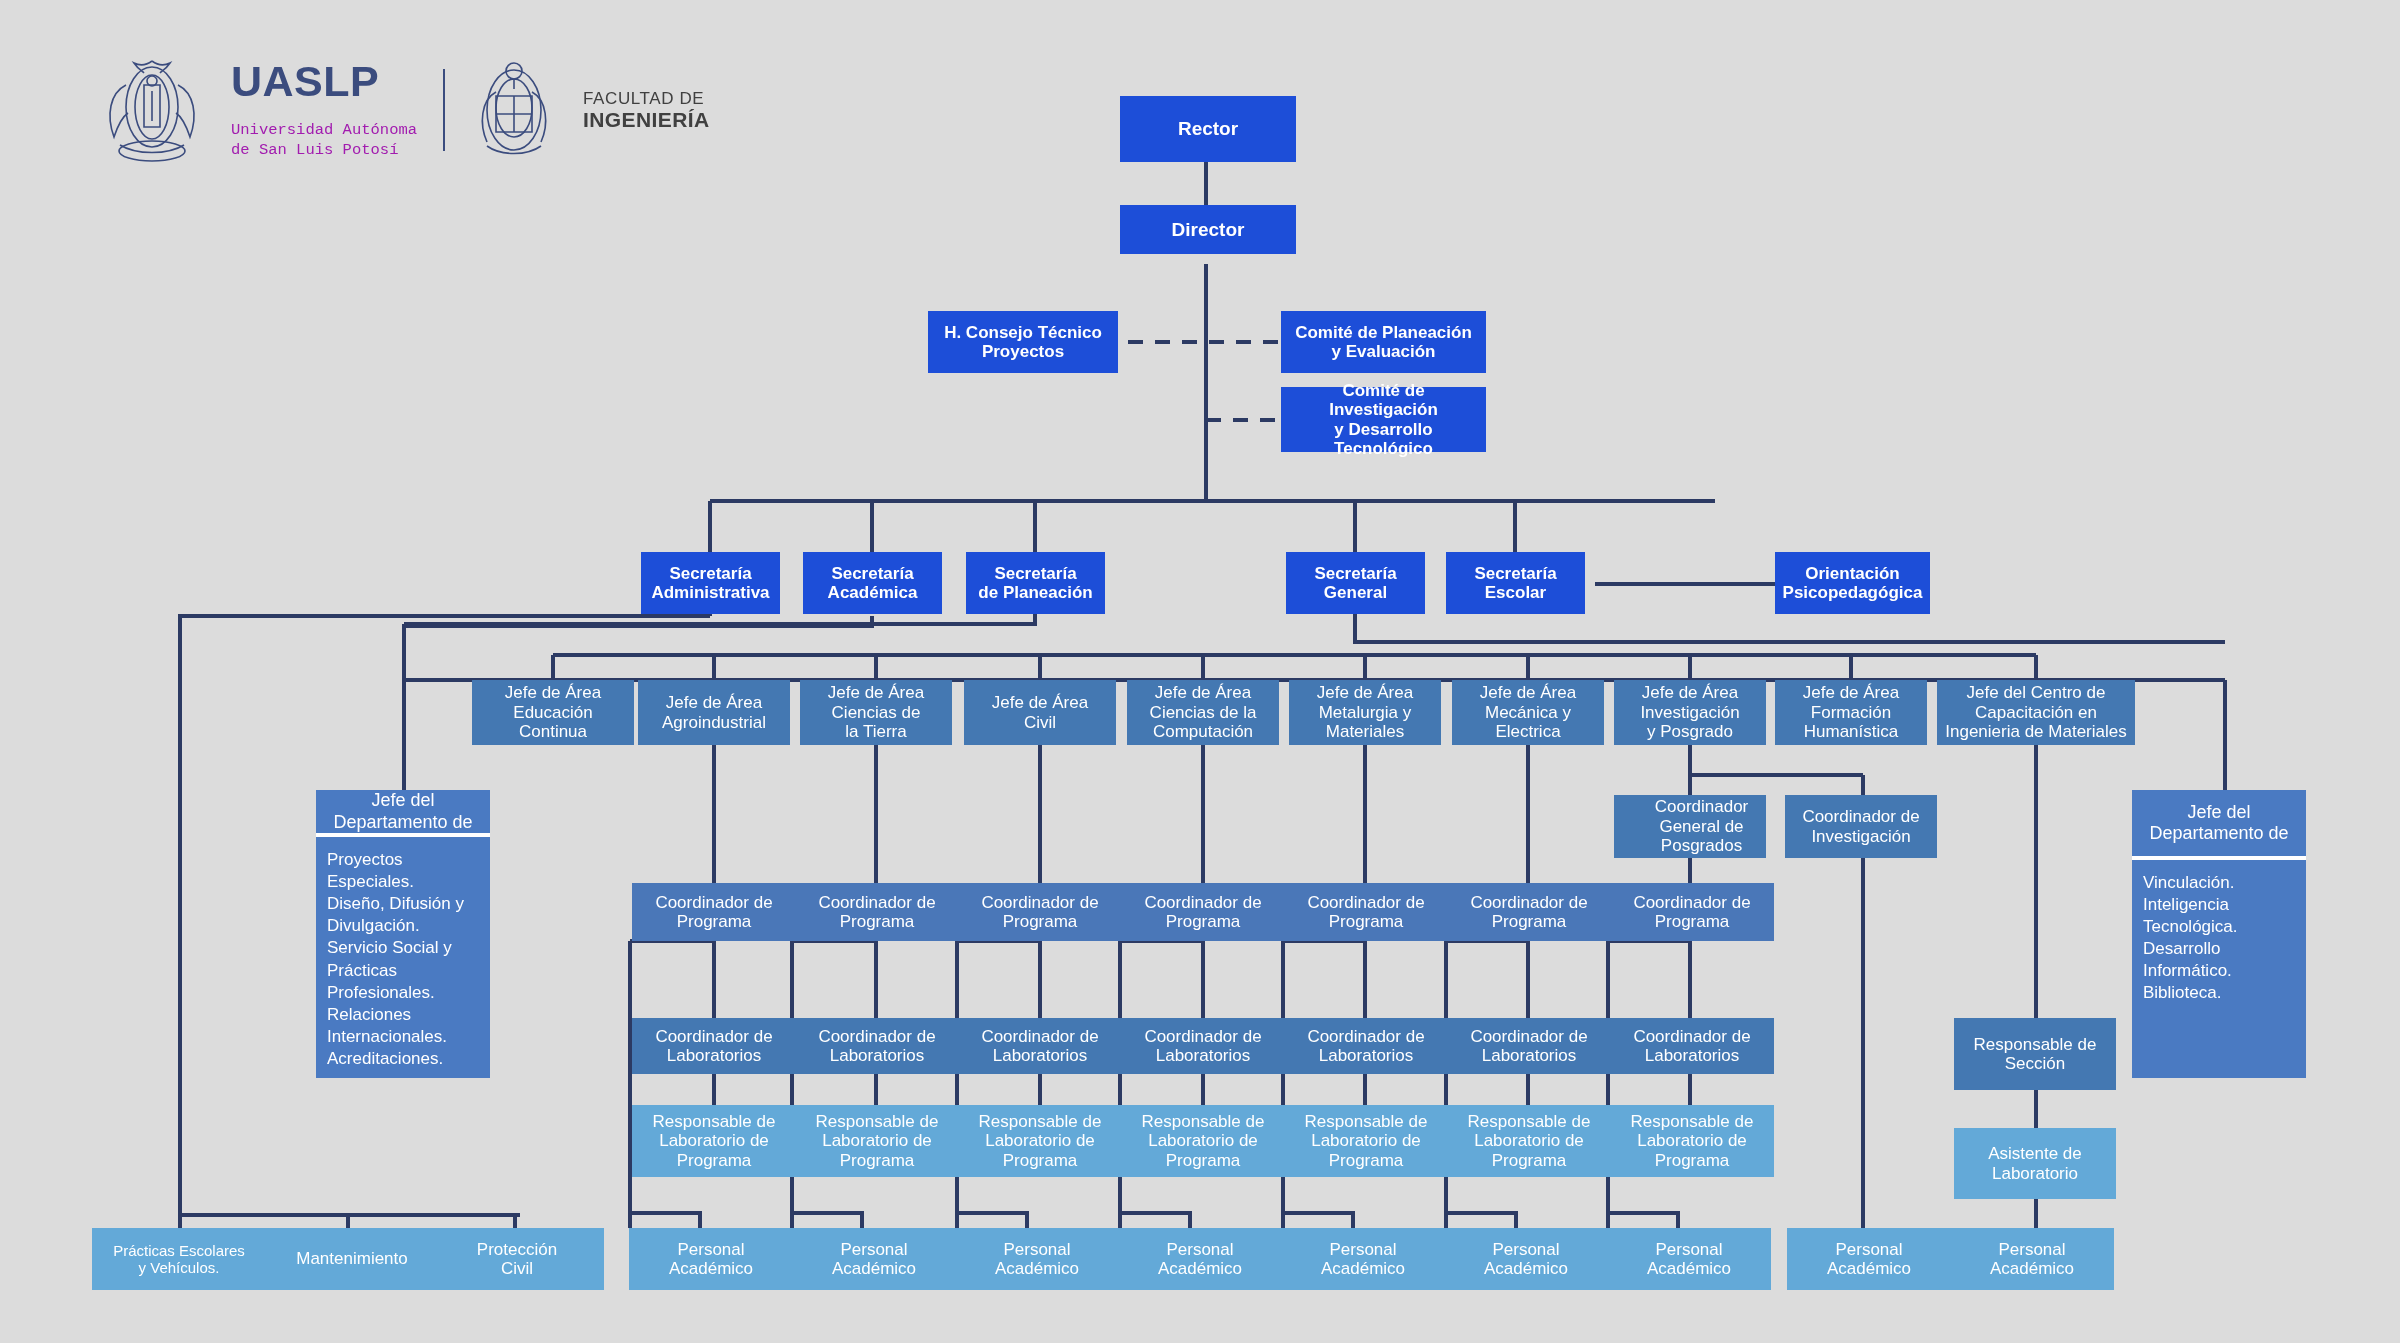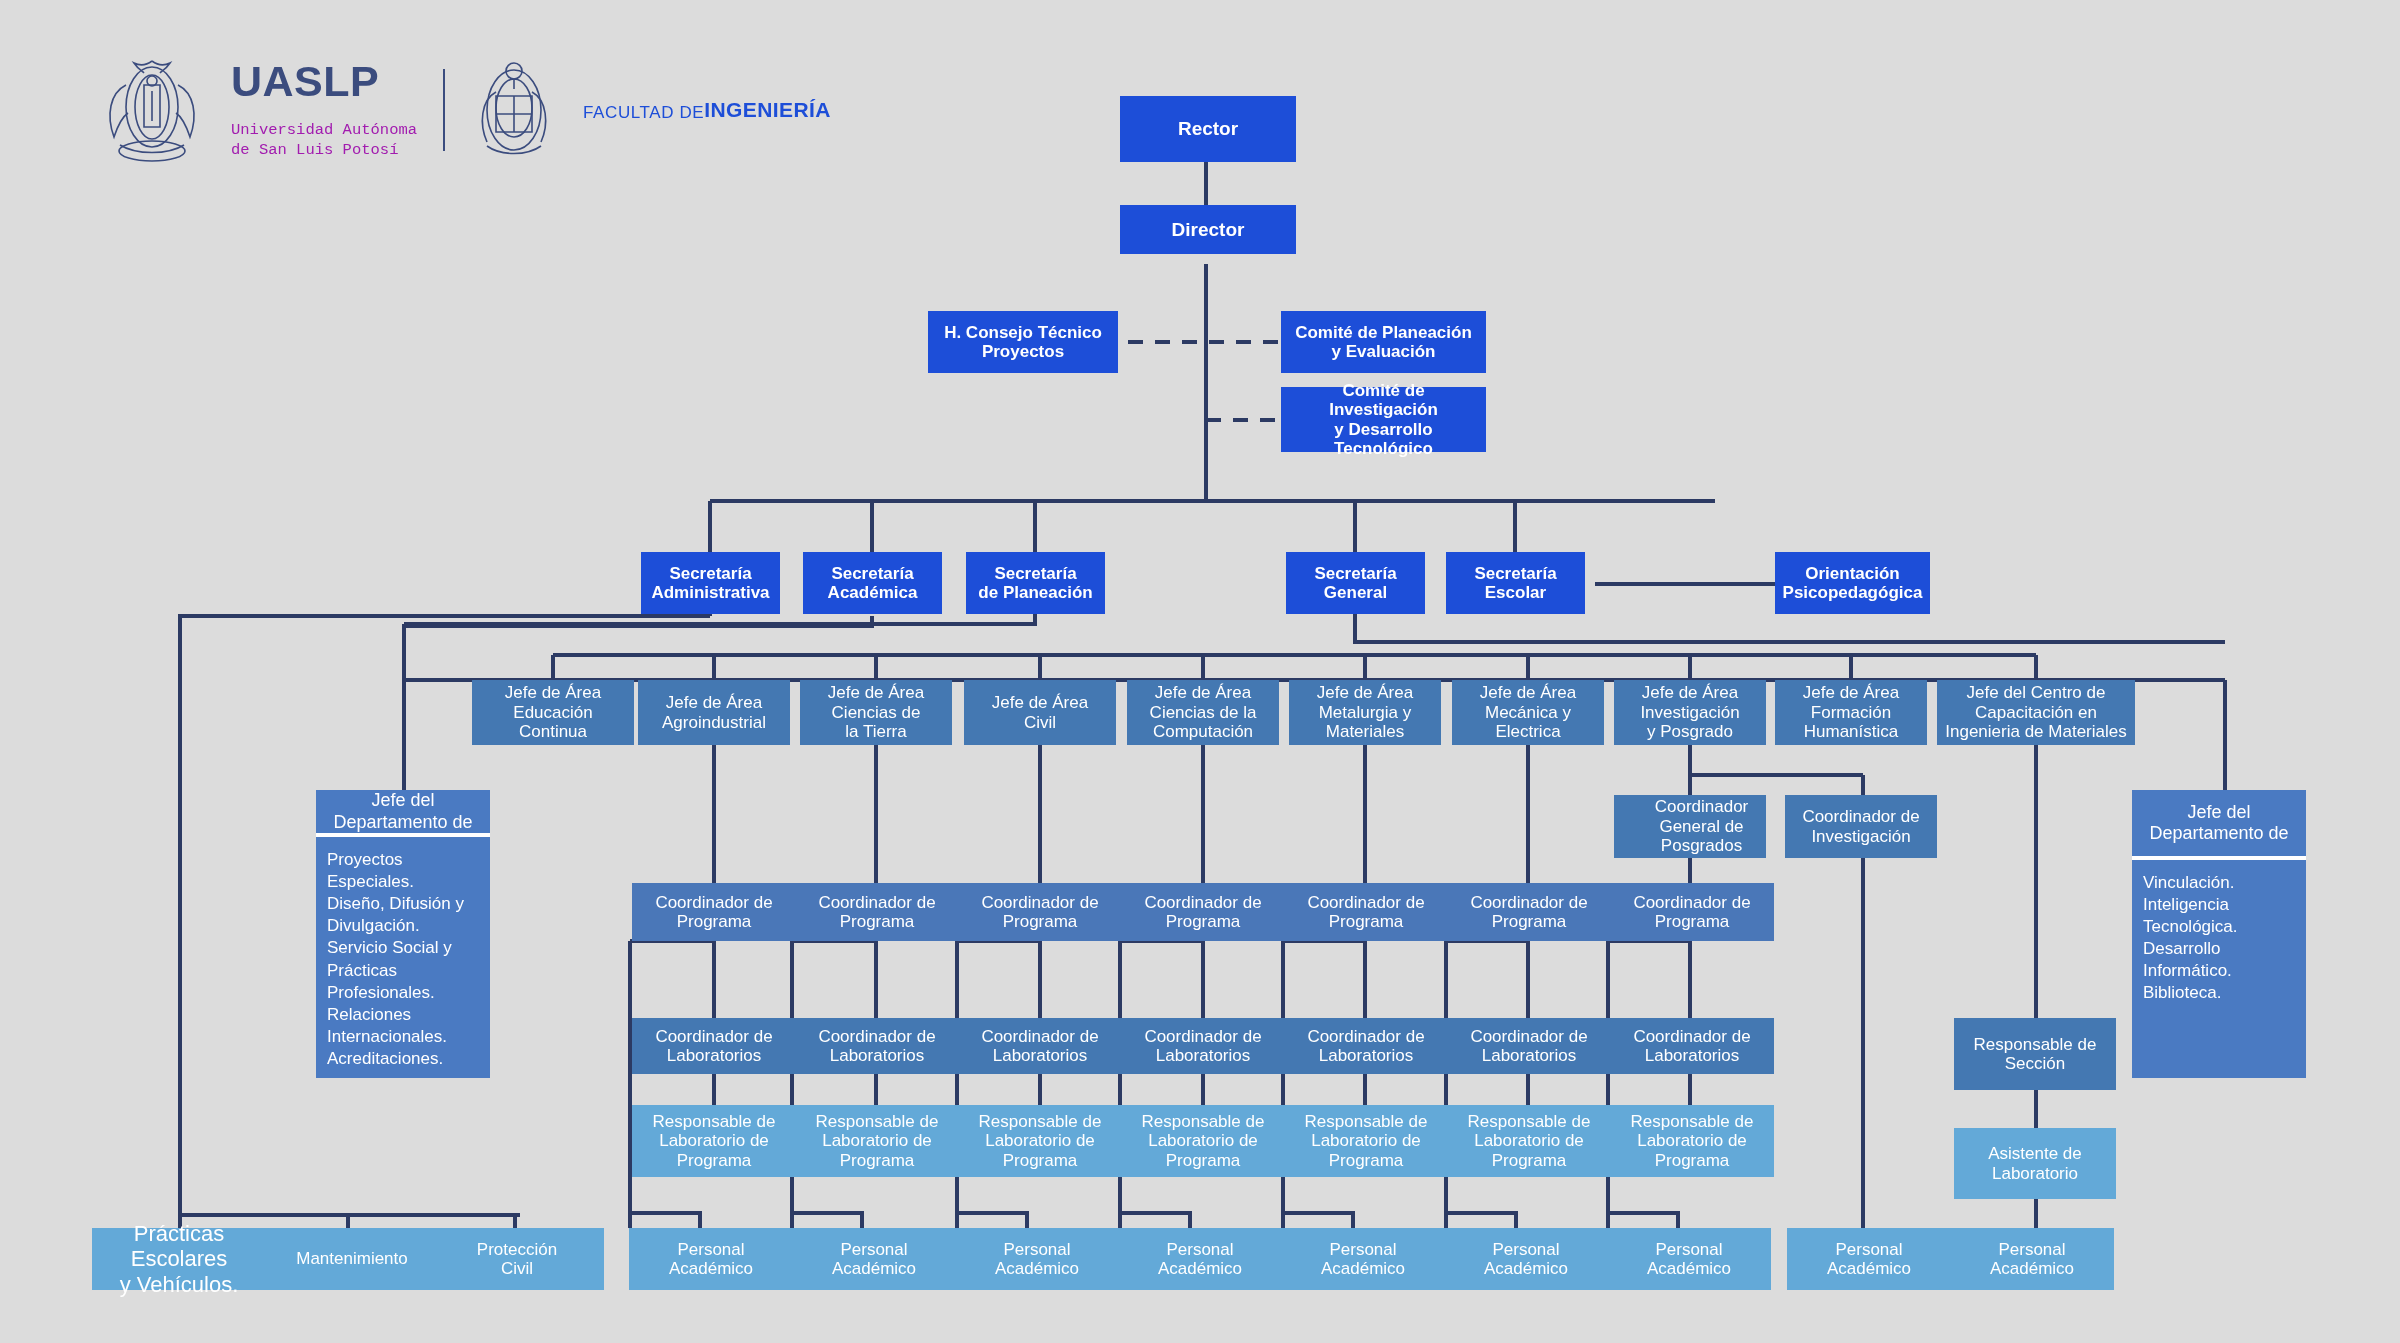--- a/index.html
+++ b/index.html
@@ -12,21 +12,21 @@
   }
   #stage{position:absolute;left:0;top:0;width:2400px;height:1343px;}
   svg#lines{position:absolute;left:0;top:0;width:2400px;height:1343px;pointer-events:none;}
 
   
   .logo-wrap{position:absolute;left:100px;top:55px;display:flex;align-items:center;gap:26px;}
   .uaslp-txt{display:flex;flex-direction:column;line-height:1;}
   .uaslp-big{font-size:43px;font-weight:bold;color:#3b4c7e;letter-spacing:.5px;}
   .uaslp-sub{font-size:15.5px;color:#a21caf;line-height:1.32;margin-top:17px;font-family:Liberation Mono, monospace;}
   .logo-div{width:2px;height:82px;background:#3b4c7e;}
-  .fac-txt{display:flex;flex-direction:row;line-height:1.12;color:#1d4ed8;align-items:flex-end;}
+  .fac-txt{display:flex;flex-direction:column;line-height:1.12;color:#404040;}
   .fac-1{font-size:17px;letter-spacing:.6px;}
   .fac-2{font-size:21px;font-weight:bold;letter-spacing:.4px;}
 
   
   .node{
     position:absolute;box-sizing:border-box;
     display:flex;align-items:center;justify-content:center;text-align:center;
     color:#ffffff;line-height:1.14;padding:3px 5px;
     z-index:5;
   }
@@ -370,21 +370,21 @@
   <div class="node light" style="left:1610px;top:1105px;width:164px;height:72px;font-size:17px;white-space:pre-line;">Responsable de
 Laboratorio de
 Programa</div>
 
   <div class="node mid2" style="left:1954px;top:1018px;width:162px;height:72px;font-size:17px;white-space:pre-line;">Responsable de
 Sección</div>
 
   <div class="node light" style="left:1954px;top:1128px;width:162px;height:71px;font-size:17px;white-space:pre-line;">Asistente de
 Laboratorio</div>
 
-  <div class="node light" style="left:92px;top:1228px;width:174px;height:62px;font-size:22px;white-space:pre-line;">Prácticas Escolares
+  <div class="node light" style="left:92px;top:1228px;width:174px;height:62px;font-size:15px;white-space:pre-line;">Prácticas Escolares
 y Vehículos.</div>
 
   <div class="node light" style="left:265px;top:1228px;width:174px;height:62px;font-size:17px;white-space:pre-line;">Mantenimiento</div>
 
   <div class="node light" style="left:430px;top:1228px;width:174px;height:62px;font-size:17px;white-space:pre-line;">Protección
 Civil</div>
 
   <div class="node light" style="left:629px;top:1228px;width:164px;height:62px;font-size:17px;white-space:pre-line;">Personal
 Académico</div>
   <div class="node light" style="left:792px;top:1228px;width:164px;height:62px;font-size:17px;white-space:pre-line;">Personal

